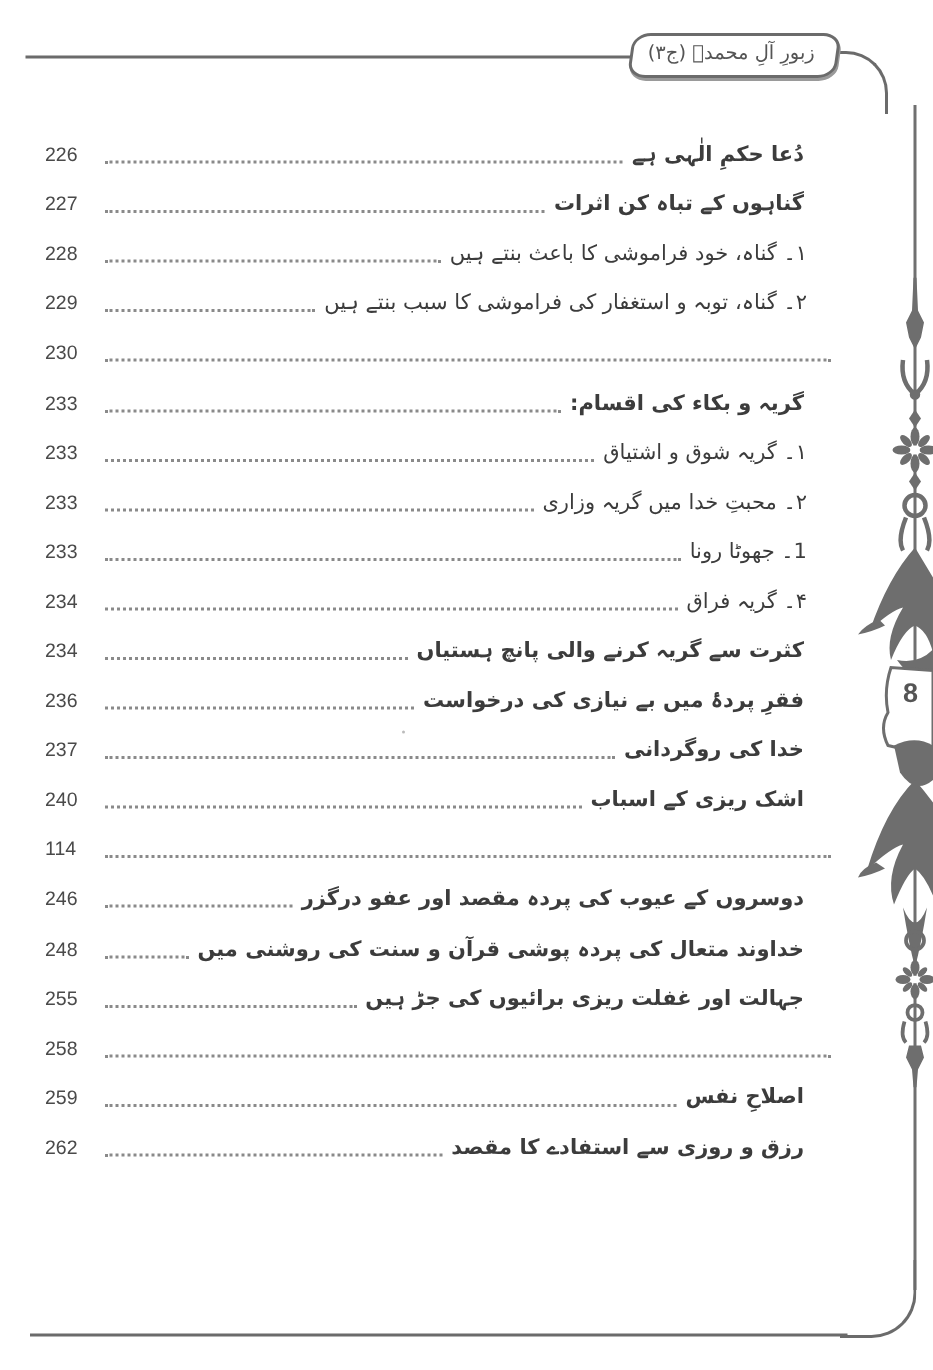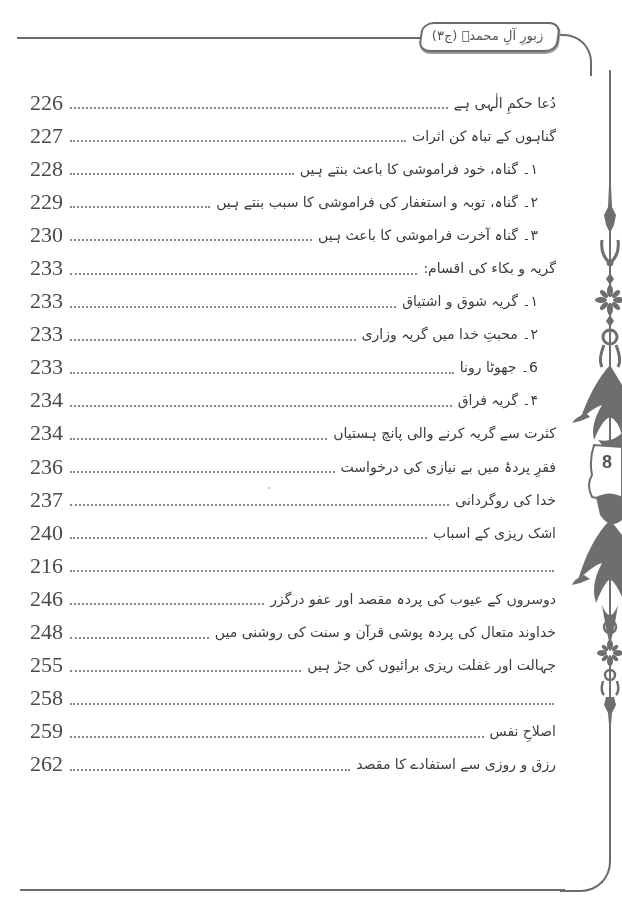--- a/index.html
+++ b/index.html
@@ -84,22 +84,22 @@
     width: 530px;
   }
   .toc-row {
     position: relative;
     height: 33.1px;
     display: flex;
     align-items: center;
     direction: ltr;
   }
   .page-num {
-    font-family: Liberation Serif, serif;
-    font-size: 22px;
+    font-family: Liberation Sans, sans-serif;
+    font-size: 13px;
     color: #4a4a4a;
     width: 36px;
     text-align: left;
     flex: 0 0 auto;
   }
   .leader {
     flex: 1 1 auto;
     height: 1px;
     margin: 0 6px 0 4px;
     border-bottom: 2px dotted #8a8a8a;
@@ -110,21 +110,21 @@
   .entry {
     flex: 0 0 auto;
     direction: rtl;
     font-family: "DejaVu Sans", sans-serif;
     font-size: 14px;
     color: #3c3c3c;
     white-space: nowrap;
     text-align: right;
   }
   .indent-1 { margin-right: 22px; text-align: center; }
-  .indent-2 { margin-right: 4px; }
+  .indent-2 { margin-right: 24px; font-weight: bold; }
 
   
   .ornament {
     position: absolute;
     left: 572px; top: 185px;
     width: 50px; height: 540px;
   }
   .badge-num {
     position: absolute;
     left: 589px; top: 444px;
@@ -175,41 +175,40 @@
     <span class="entry indent-1">۱۔ گناہ، خود فراموشی کا باعث بنتے ہیں</span>
   </div>
       <div class="toc-row">
     <span class="page-num">229</span>
     <span class="leader"></span>
     <span class="entry indent-1">۲۔ گناہ، توبہ و استغفار کی فراموشی کا سبب بنتے ہیں</span>
   </div>
       <div class="toc-row">
     <span class="page-num">230</span>
     <span class="leader"></span>
-    <span class="entry indent-1">۳۔ گناہ آخرت فراموشی کا باعث ہیں</span>
   </div>
       <div class="toc-row">
     <span class="page-num">233</span>
     <span class="leader"></span>
     <span class="entry indent-2">گریہ و بکاء کی اقسام:</span>
   </div>
       <div class="toc-row">
     <span class="page-num">233</span>
     <span class="leader"></span>
     <span class="entry indent-1">۱۔ گریہ شوق و اشتیاق</span>
   </div>
       <div class="toc-row">
     <span class="page-num">233</span>
     <span class="leader"></span>
     <span class="entry indent-1">۲۔ محبتِ خدا میں گریہ وزاری</span>
   </div>
       <div class="toc-row">
     <span class="page-num">233</span>
     <span class="leader"></span>
-    <span class="entry indent-1">6۔ جھوٹا رونا</span>
+    <span class="entry indent-1">1۔ جھوٹا رونا</span>
   </div>
       <div class="toc-row">
     <span class="page-num">234</span>
     <span class="leader"></span>
     <span class="entry indent-1">۴۔ گریہ فراق</span>
   </div>
       <div class="toc-row">
     <span class="page-num">234</span>
     <span class="leader"></span>
     <span class="entry indent-2">کثرت سے گریہ کرنے والی پانچ ہستیاں</span>
@@ -223,21 +222,21 @@
     <span class="page-num">237</span>
     <span class="leader"></span>
     <span class="entry indent-2">خدا کی روگردانی</span>
   </div>
       <div class="toc-row">
     <span class="page-num">240</span>
     <span class="leader"></span>
     <span class="entry indent-2">اشک ریزی کے اسباب</span>
   </div>
       <div class="toc-row">
-    <span class="page-num">216</span>
+    <span class="page-num">114</span>
     <span class="leader"></span>
   </div>
       <div class="toc-row">
     <span class="page-num">246</span>
     <span class="leader"></span>
     <span class="entry indent-2">دوسروں کے عیوب کی پردہ مقصد اور عفو درگزر</span>
   </div>
       <div class="toc-row">
     <span class="page-num">248</span>
     <span class="leader"></span>

